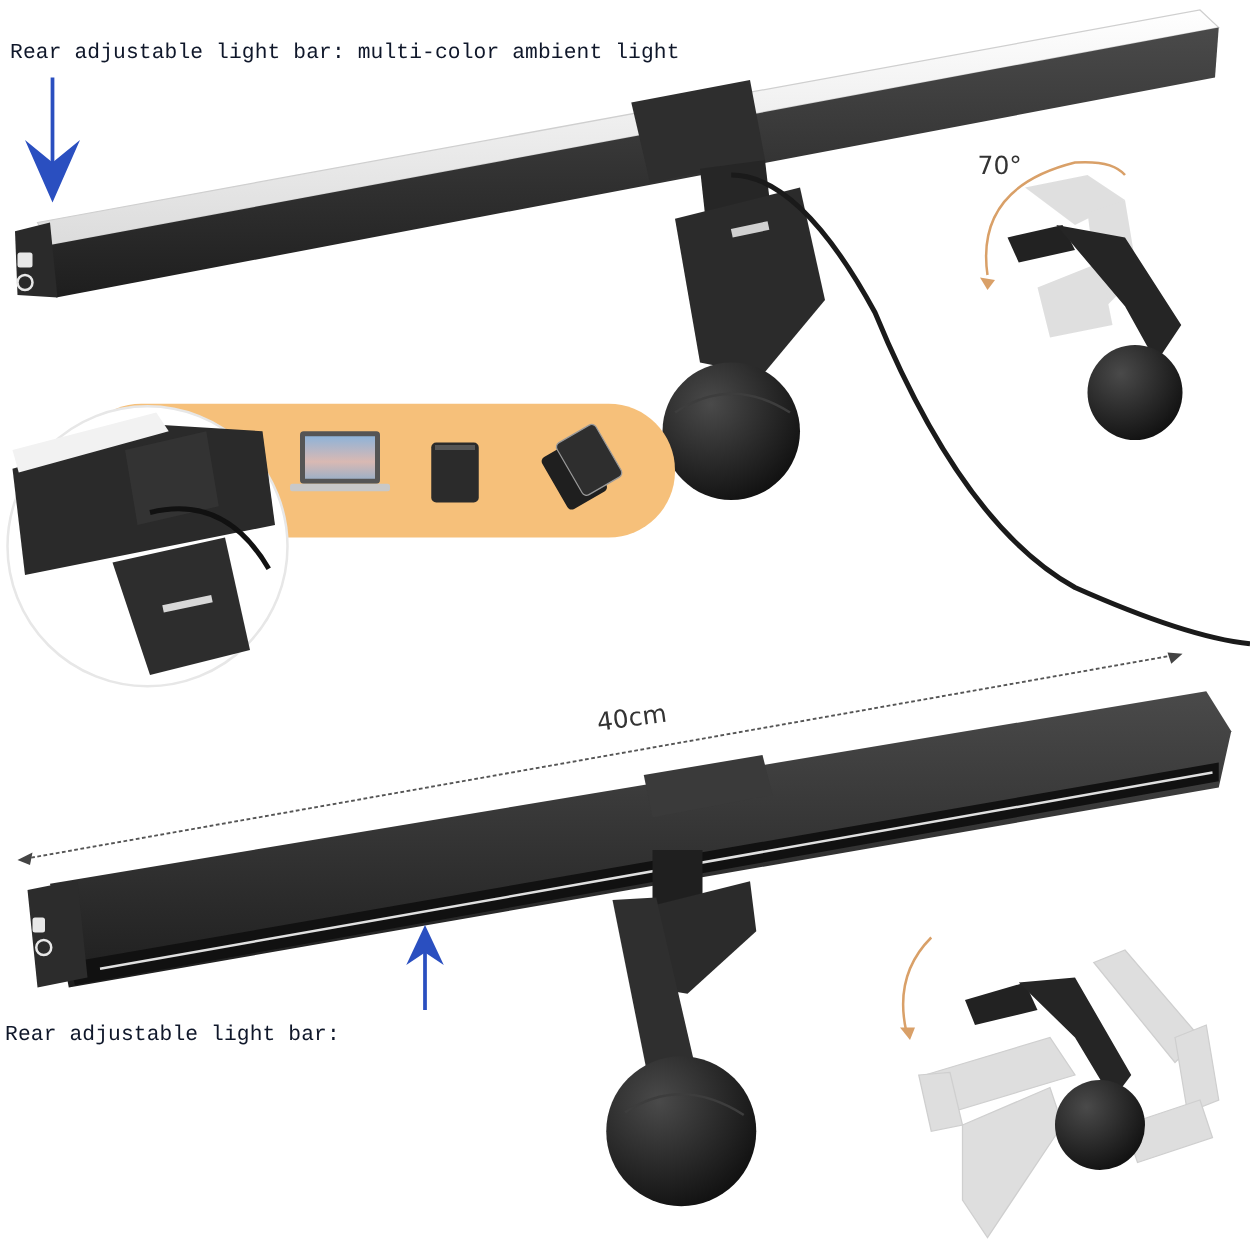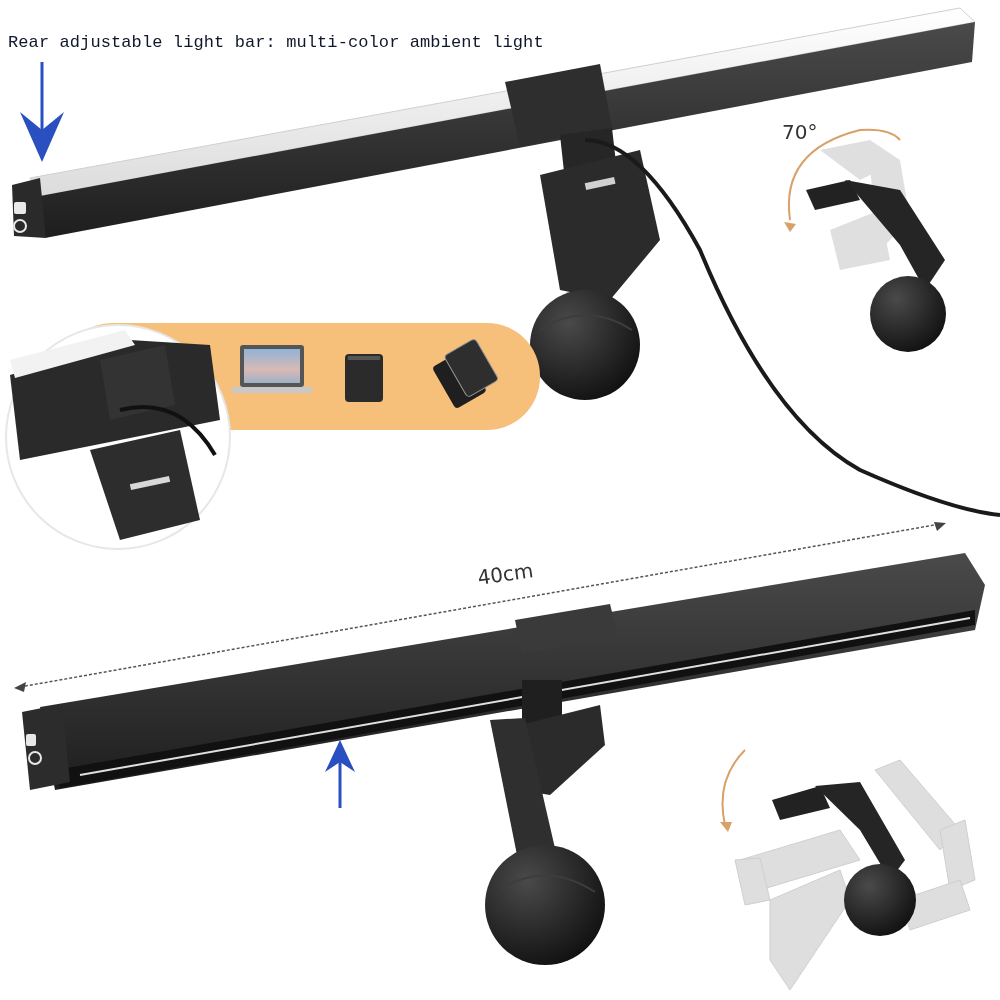--- a/index.html
+++ b/index.html
@@ -153,17 +153,18 @@
       </g>
       <polygon points="772,800 820,786 830,808 780,820" fill="#222"></polygon>
       <polygon points="815,786 860,782 905,860 890,880 860,830" fill="#252525"></polygon>
       <circle cx="880" cy="900" r="36" fill="url(#ball)"></circle>
     </g>
   </svg>
 
   <div class="caption caption-top">Rear adjustable light bar:   multi-color ambient light</div>
 
   <div class="caption caption-bottom">
+    <span>Rear adjustable light bar:</span>
   </div>
 
   <div class="dim-label">40cm</div>
   <div class="angle-label">70°</div>
 </div>
 
 </body></html>

